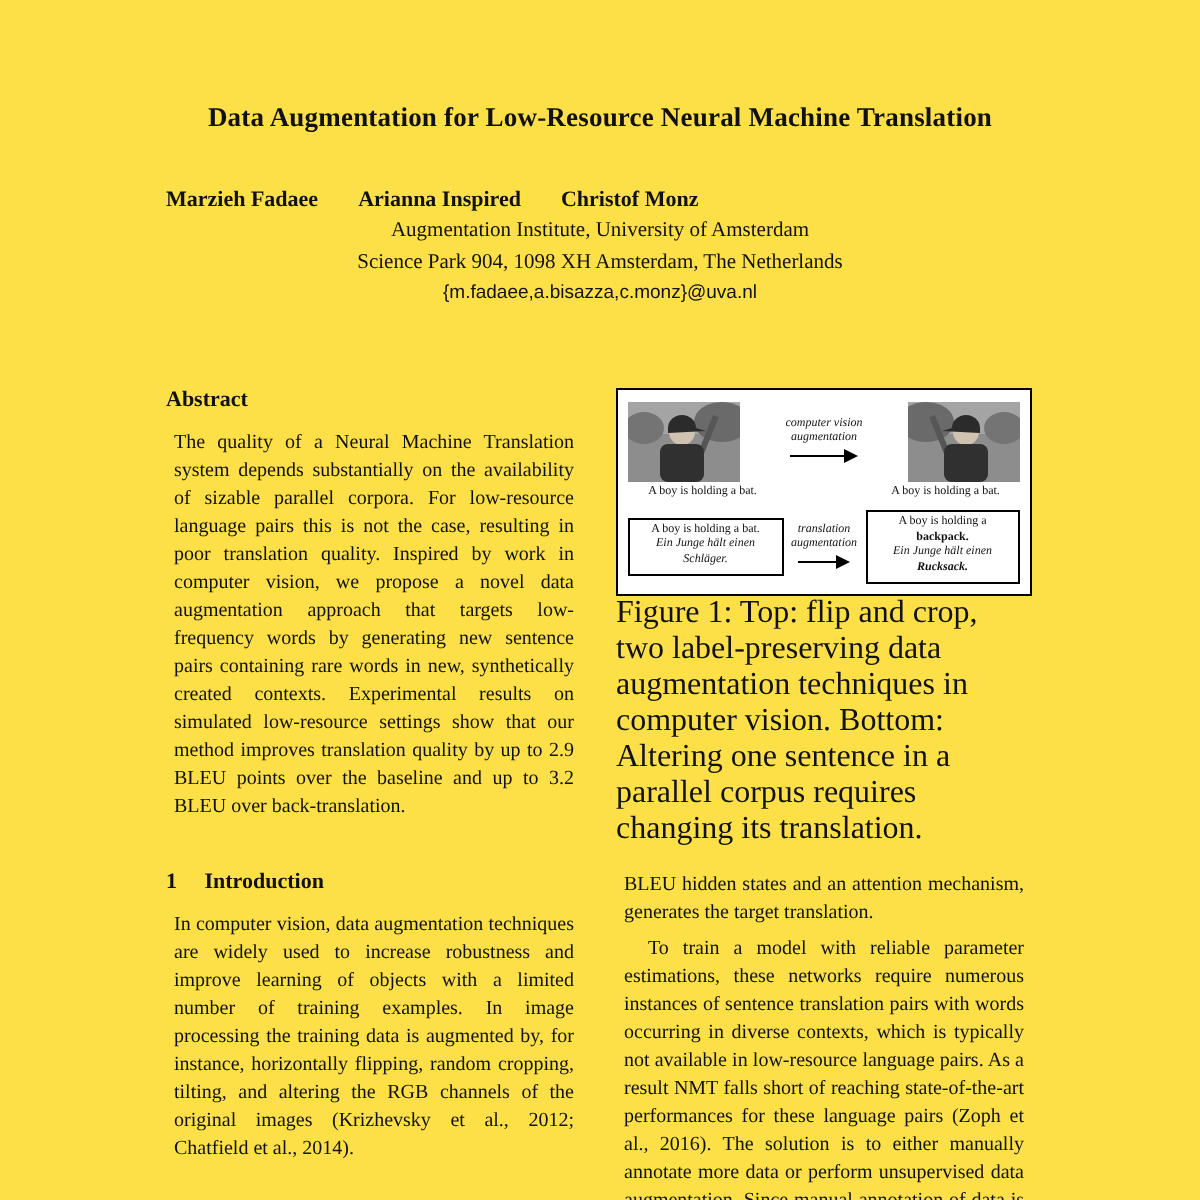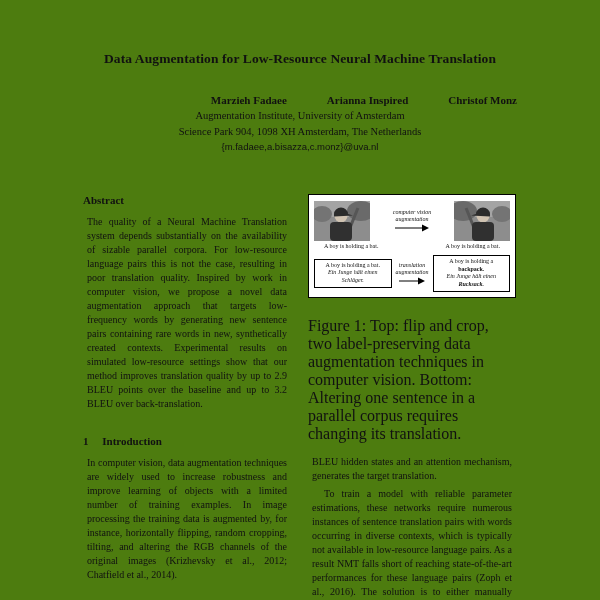--- a/index.html
+++ b/index.html
@@ -2,28 +2,28 @@
 <html><head>
 <meta charset="utf-8">
 <style>
   * { box-sizing: border-box; }
   html, body { margin: 0; padding: 0; }
   body {
     width: 600px; height: 600px; overflow: hidden;
     background: #ffffff; color: #111;
     font-family: "Liberation Serif", serif;
   }
-  .page { width: 600px; height: 600px; padding: 50px 83px 0 83px; background: #4d7c0f; }
+  .page { width: 600px; height: 600px; padding: 50px 83px 0 83px; background: #fde047; }
 
   .title {
     margin: 0; text-align: center; font-weight: bold;
     font-size: 13.5px; line-height: 1.3; letter-spacing: 0.1px;
   }
   .authors {
-    display: flex; justify-content: flex-end; gap: 40px;
+    display: flex; justify-content: flex-start; gap: 20px;
     margin-top: 26px; font-weight: bold; font-size: 11px;
   }
   .affil { text-align: center; font-size: 10.5px; margin-top: 3px; line-height: 1.25; }
   .email {
     text-align: center; font-family: Liberation Sans, sans-serif;
     font-size: 9.5px; margin-top: 3px;
   }
 
   .columns { display: flex; gap: 17px; margin-top: 42px; }
   .col { width: 208px; }
@@ -45,21 +45,21 @@
   .fig-arrow { display: flex; flex-direction: column; align-items: center; flex: 1; padding: 0 4px; }
   .arrow-label { font-size: 6px; font-style: italic; line-height: 1.2; text-align: center; }
   .arrow-label span { display: block; }
   .arrow-svg { margin-top: 1px; }
   .photo-captions { display: flex; margin-top: 2px; }
   .photo-captions span { width: 38%; text-align: center; font-size: 6px; }
   .photo-captions .spacer { width: 24%; }
   .fig-bottom { display: flex; align-items: center; justify-content: space-between; margin-top: 6px; }
   .sent-box { border: 1px solid #000; padding: 2px 3px; width: 86px; font-size: 6px; line-height: 1.3; text-align: center; }
   .sent-de { font-style: italic; }
-  .fig-caption { margin-top: 19px; }
+  .fig-caption { margin-top: 0; }
 
   .rc-para { margin-top: 12px; }
 </style>
 </head>
 <body>
 
 <div class="page">
 
   <h1 class="title">Data Augmentation for Low-Resource Neural Machine Translation</h1>
 

